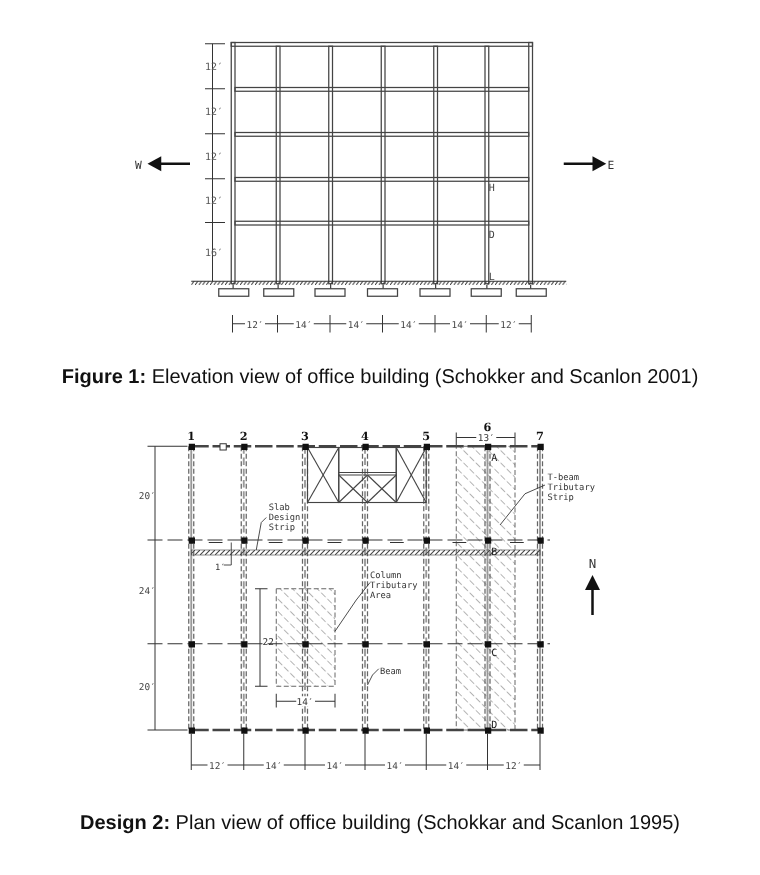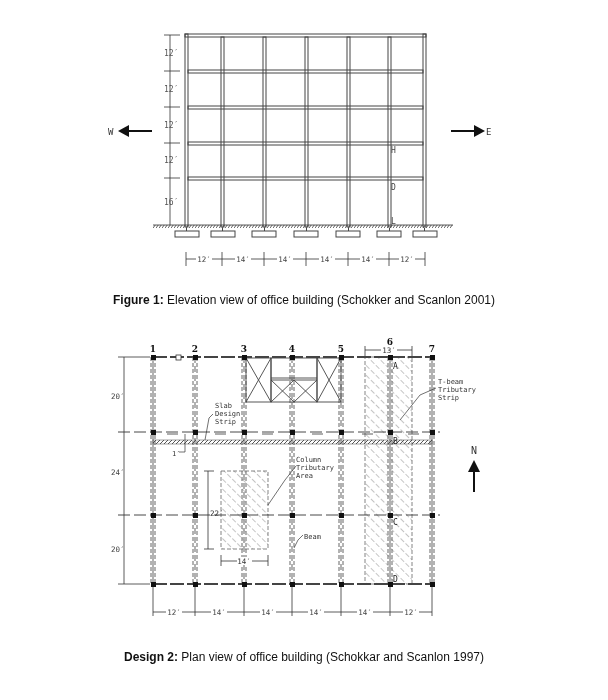--- a/index.html
+++ b/index.html
@@ -1,18 +1,18 @@
 <!DOCTYPE html>
 <html><head>
 <meta charset="utf-8">
 <style>
   html,body{margin:0;padding:0;background:#ffffff;}
   body{width:608px;height:700px;position:relative;overflow:hidden;font-family:"Liberation Sans",sans-serif;}
   .fig{position:absolute;left:0;top:0;}
-  .caption{position:absolute;left:0;width:608px;text-align:center;font-size:12px;color:#111;font-family:"Liberation Sans",sans-serif;}
+  .caption{position:absolute;left:0;width:608px;text-align:center;font-size:16px;color:#111;font-family:"Liberation Sans",sans-serif;}
   .caption b{font-weight:bold;}
   svg text{font-family:"DejaVu Sans Mono",monospace;}
   .serif{font-family:"DejaVu Serif",serif !important;}
 </style>
 </head>
 <body>
 
 <svg class="fig" width="608" height="300" viewBox="0 0 608 300" xmlns="http://www.w3.org/2000/svg">
   <defs>
     <pattern id="hatchGround" width="3" height="4" patternUnits="userSpaceOnUse">
@@ -326,13 +326,13 @@
     <path d="M303,535 L298,540 L294,548"></path>
   </g>
 
   <text x="474" y="454" font-size="10" fill="#333" text-anchor="middle">N</text>
   <g>
     <polygon points="474,460 468,472 480,472" fill="#111"></polygon>
     <line x1="474" y1="470" x2="474" y2="492" stroke="#111" stroke-width="2"></line>
   </g>
 </svg>
 
-<div class="caption" style="top:650px;"><b>Design 2:</b><span> Plan view of office building (Schokkar and Scanlon 1997)</span></div>
+<div class="caption" style="top:650px;"><b>Design 2:</b><span> Plan view of office building (Schokkar and Scanlon 1995)</span></div>
 
 </body></html>

